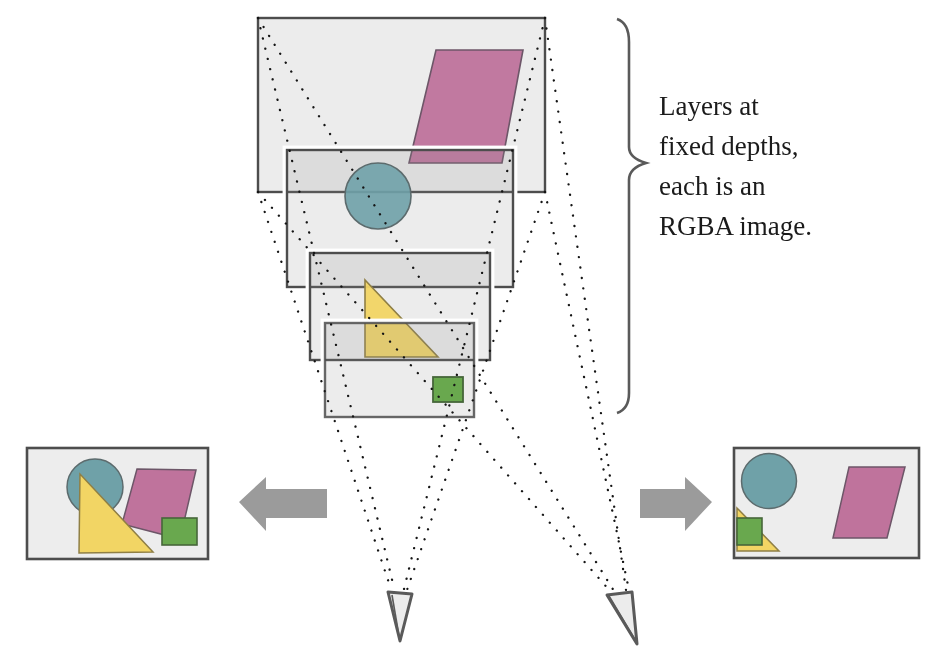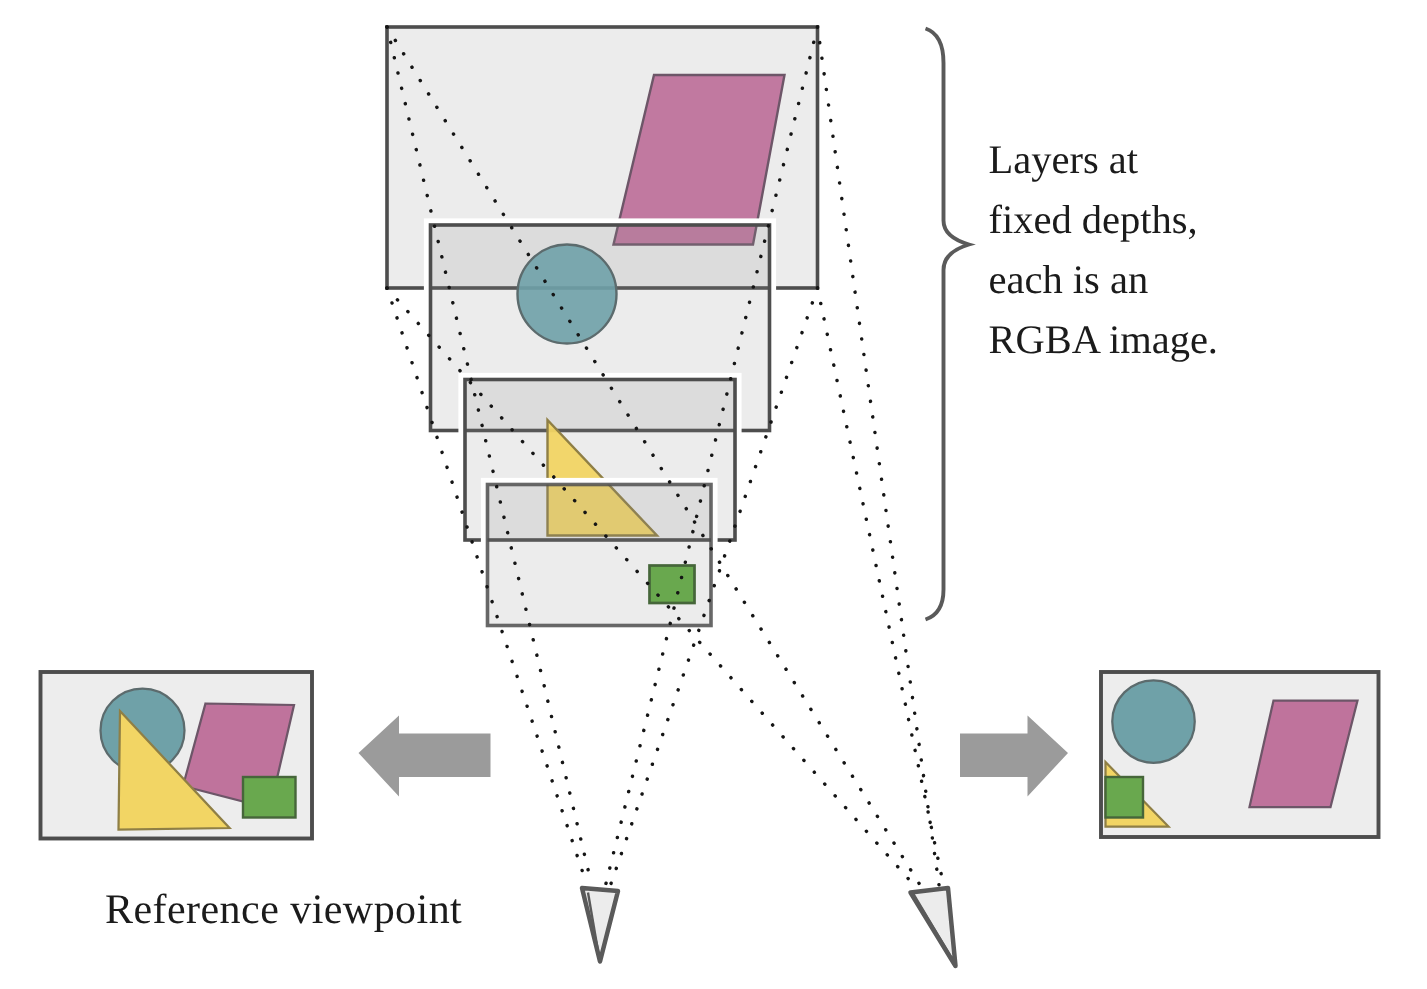--- a/index.html
+++ b/index.html
@@ -83,15 +83,14 @@
   <polygon points="712,502 685,477 685,489 640,489 640,518 685,518 685,531" fill="#9b9b9b"></polygon>
 
   <path d="M 617 19 Q 629 23 629 42 L 629 147 Q 629 158 646 163 Q 629 168 629 180 L 629 393 Q 629 409 617 413" fill="none" stroke-width="2.6" stroke="#5a5a5a"></path>
 
 </svg>
 
 <div class="note">Layers at
 fixed depths,
 each is an
 RGBA image.</div>
-<div class="cap ref">Reference viewpoint</div>
 
 </div>
 
 </body></html>

